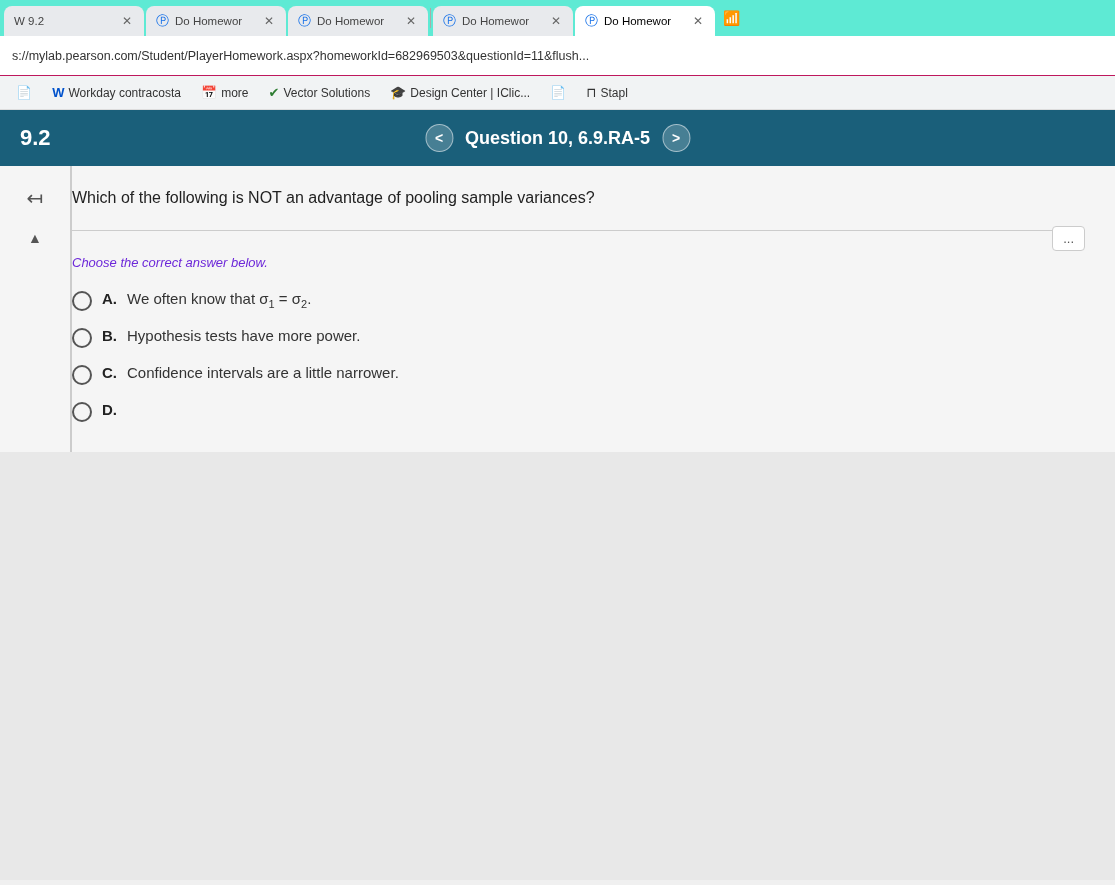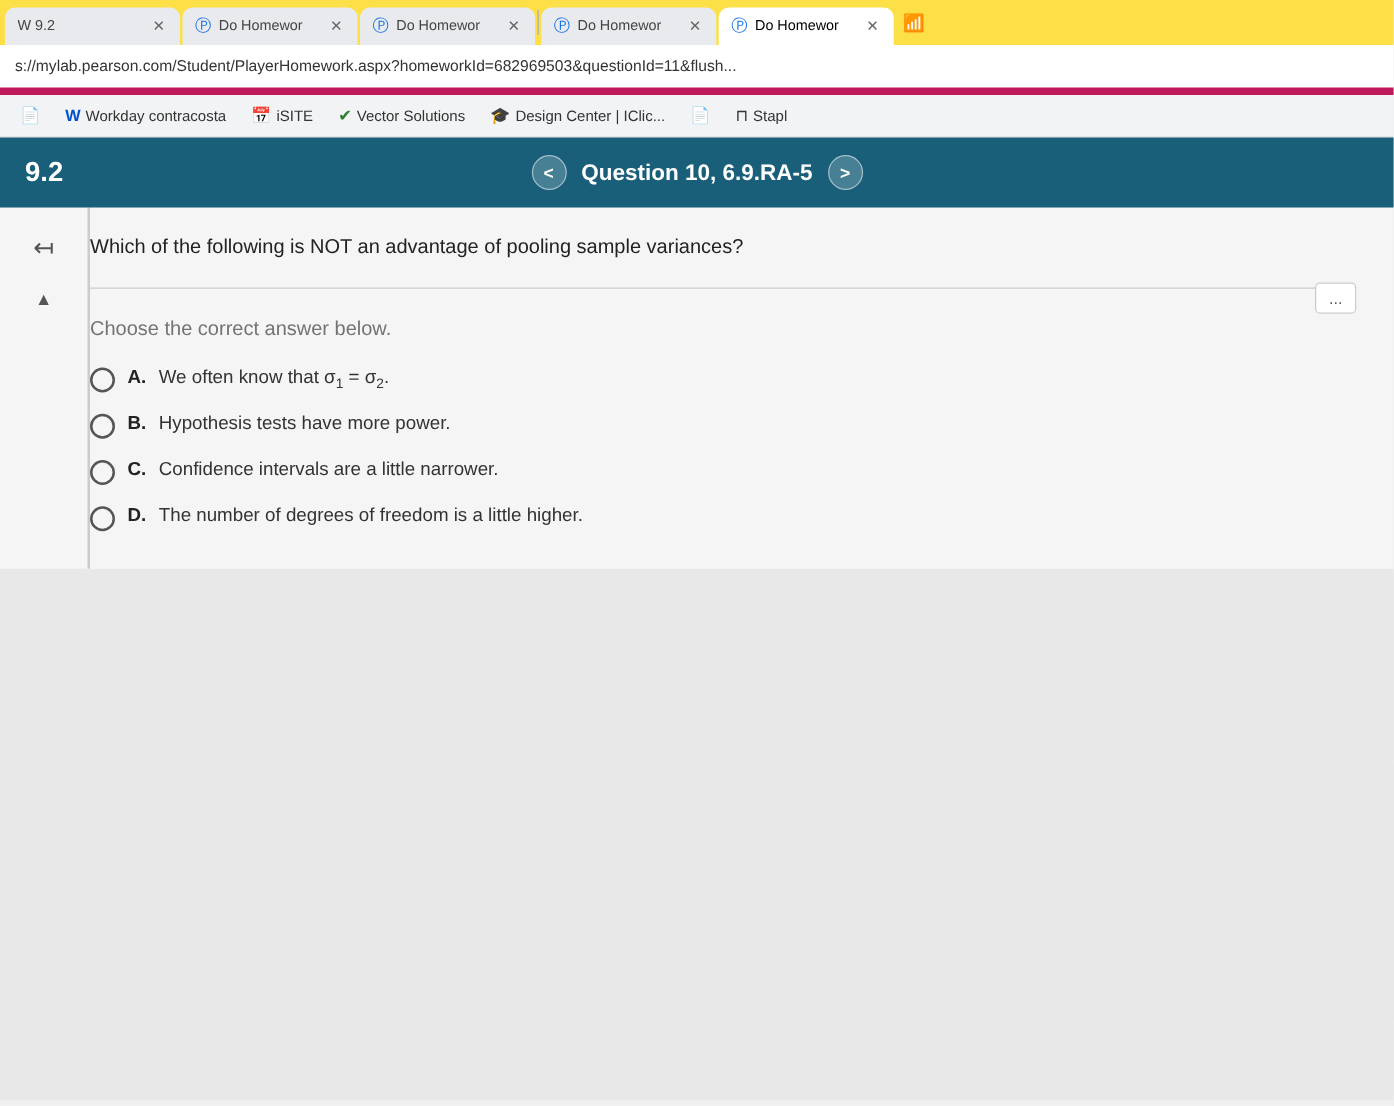--- a/index.html
+++ b/index.html
@@ -6,21 +6,21 @@
     body {
       font-family: -apple-system, BlinkMacSystemFont, 'Segoe UI', Arial, sans-serif;
       background: #f0f0f0;
       width: 1115px;
       min-height: 885px;
       overflow-x: hidden;
     }
 
     
     .browser-tabs {
-      background: #fde047;
+      background: #5eead4;
       display: flex;
       align-items: flex-end;
       height: 36px;
       padding: 0 4px;
       gap: 2px;
     }
     .tab {
       display: flex;
       align-items: center;
       background: #e8eaed;
@@ -69,21 +69,21 @@
       align-self: center;
     }
 
     
     .address-bar {
       background: #fff;
       height: 40px;
       display: flex;
       align-items: center;
       padding: 0 12px;
-      border-bottom: 6px solid #be185d;
+      border-bottom: 1px solid #be185d;
     }
     .address-text {
       font-size: 12.5px;
       color: #333;
     }
 
     
     .bookmarks-bar {
       background: #f1f3f4;
       height: 34px;
@@ -211,23 +211,24 @@
       border: 1px solid #ccc;
       border-radius: 4px;
       padding: 4px 10px;
       font-size: 13px;
       cursor: pointer;
       color: #555;
       margin-top: -4px;
     }
 
     .answer-instruction {
-      font-size: 16px;
-      color: #737373;
+      font-size: 13px;
+      color: #6d28d9;
       margin-bottom: 20px;
+      font-style: italic;
     }
 
     .answer-options {
       display: flex;
       flex-direction: column;
       gap: 16px;
     }
     .answer-option {
       display: flex;
       align-items: flex-start;
@@ -313,21 +314,21 @@
 <div class="bookmarks-bar">
   <div class="bookmark-item">
     <span class="bookmark-icon">📄</span>
   </div>
   <div class="bookmark-item">
     <span class="bookmark-icon" style="font-weight:bold;color:#0052cc;">W</span>
     <span>Workday contracosta</span>
   </div>
   <div class="bookmark-item">
     <span class="bookmark-icon">📅</span>
-    <span>iSITE</span>
+    <span>more</span>
   </div>
   <div class="bookmark-item">
     <span class="bookmark-icon" style="color:#2e7d32;">✔</span>
     <span>Vector Solutions</span>
   </div>
   <div class="bookmark-item">
     <span class="bookmark-icon">🎓</span>
     <span>Design Center | IClic...</span>
   </div>
   <div class="bookmark-item">
@@ -398,21 +399,20 @@
             </div>
             <span class="option-label">C.</span>
             <span class="option-text">Confidence intervals are a little narrower.</span>
           </div>
 
           <div class="answer-option">
             <div class="radio-outer">
               <div class="radio-inner"></div>
             </div>
             <span class="option-label">D.</span>
-            <span class="option-text">The number of degrees of freedom is a little higher.</span>
           </div>
 
         </div>
       </div>
     </div>
   </div>
 
 </div>
 
 </body></html>

